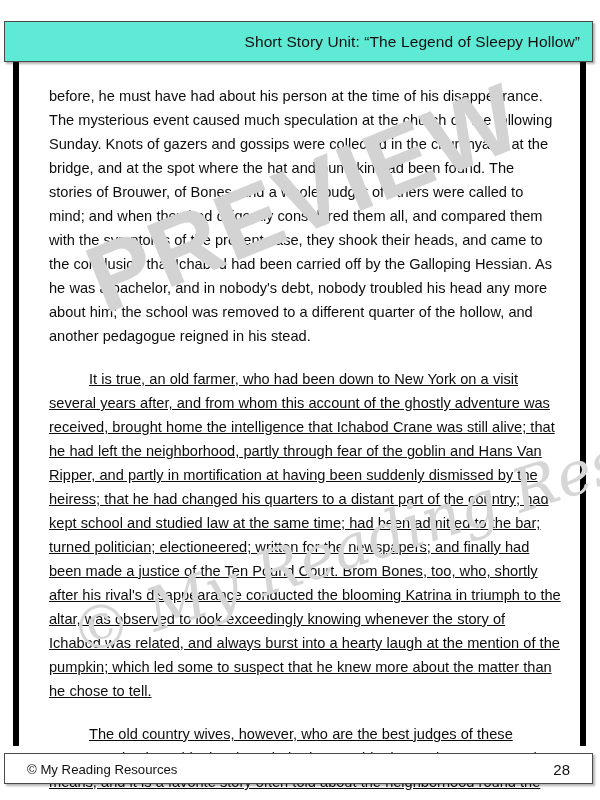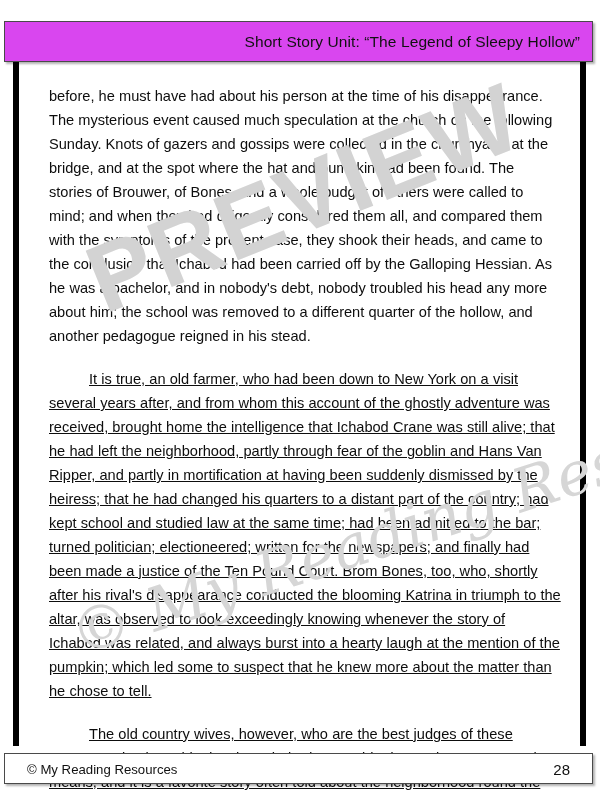--- a/index.html
+++ b/index.html
@@ -25,21 +25,21 @@
 
   
   #header-box {
     position: absolute;
     left: 4px;
     top: 21px;
     width: 589px;
     height: 41px;
     border: 1px solid #4a4a4a;
     box-sizing: border-box;
-    background: #d946ef;
+    background: #5eead4;
     box-shadow: 2px 2px 2px rgba(0,0,0,0.30);
     z-index: 6;
   }
   #header-title {
     position: absolute;
     right: 12px;
     top: 50%;
     transform: translateY(-50%);
     font-size: 15.5px;
     color: #111111;

